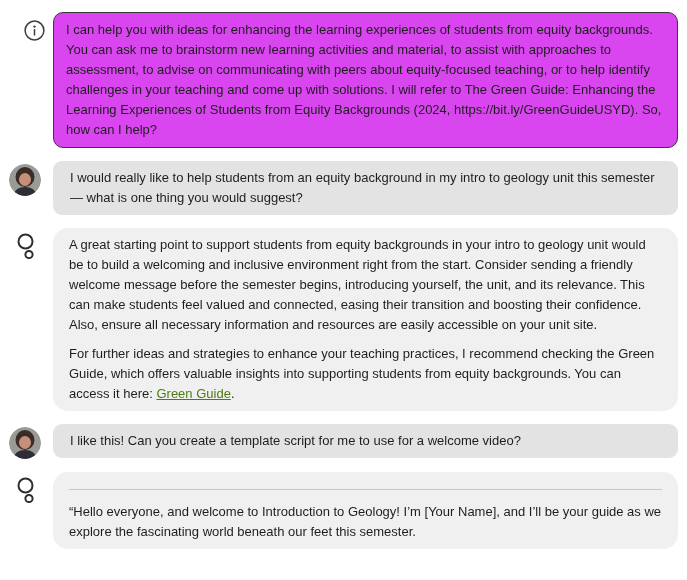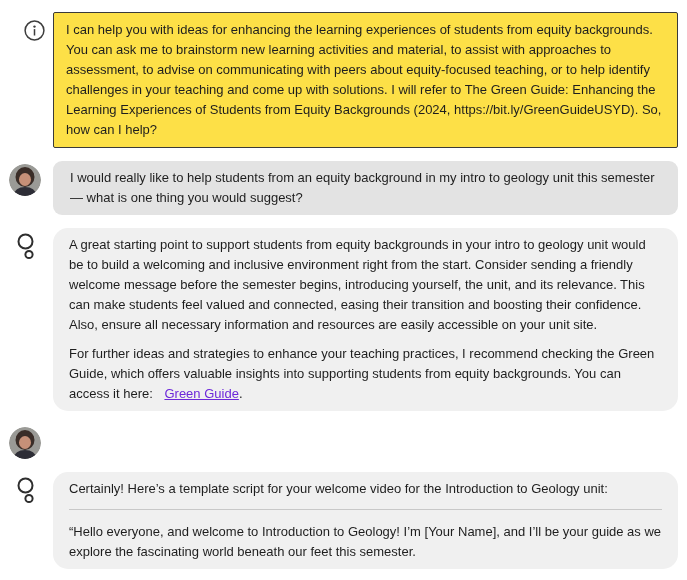--- a/index.html
+++ b/index.html
@@ -6,30 +6,30 @@
   body{
     width:687px;height:580px;overflow:hidden;background:#ffffff;
     font-family:"Liberation Sans",sans-serif;
     font-size:13px;line-height:20px;color:#1e1e1e;
   }
   .chat{display:flex;flex-direction:column;gap:13px;padding:12px 9px 0 0;}
   .row{display:flex;align-items:flex-start;}
   .icon-col{flex:0 0 53px;width:53px;}
   .bubble{flex:1;border-radius:9px;padding:7px 16px;min-width:0;}
   .system-box{
-    flex:1;background:#fde047;border:1.5px solid #3a3a3a;border-radius:2px;
+    flex:1;background:#d946ef;border:1.5px solid #3a3a3a;border-radius:10px;
     padding:7px 12px;min-width:0;
   }
   .user-bubble{background:#e3e3e3;padding-left:17px;}
   .bot-bubble{background:#f0f0f0;border-radius:15px;}
   .bubble p,.system-box p{margin:0;}
   .bubble p + p{margin-top:9px;}
   .divider{border:none;border-top:1px solid #c8c8c8;margin:10px 0 12px 0;height:0;}
   .script-quote{margin-top:12px !important;}
-  a.msg-link{color:#6d28d9;text-decoration:underline;cursor:pointer;margin-left:8px;}
+  a.msg-link{color:#4d7c0f;text-decoration:underline;cursor:pointer;}
   .info-icon{display:block;margin:8px 0 0 24px;}
   .avatar{display:block;margin:3px 0 0 9px;border-radius:50%;}
   .bot-icon{display:block;margin:5px 0 0 15px;}
 </style>
 </head>
 <body>
 
 <div class="chat">
 
   <div class="row">
@@ -90,29 +90,31 @@
           </defs>
         <g clip-path="url(#avc2)">
           <rect width="32" height="32" fill="#9a9a96"></rect>
           <ellipse cx="16" cy="13" rx="9.5" ry="10" fill="#3a2d28"></ellipse>
           <ellipse cx="16" cy="15.5" rx="6" ry="6.5" fill="#c69078"></ellipse>
           <path d="M7 14 Q16 3 25 14 L25 10 Q16 1 7 10 Z" fill="#3a2d28"></path>
           <path d="M4 32 Q6 23 16 23 Q26 23 28 32 Z" fill="#2d2d36"></path>
         </g>
       </svg>
     </div>
+    <div class="bubble user-bubble">
+      <p>I like this! Can you create a template script for me to use for a welcome video?</p>
+    </div>
   </div>
 
   <div class="row">
     <div class="icon-col">
       <svg class="bot-icon" width="24" height="30" viewBox="0 0 24 30">
         <circle cx="10.5" cy="8.5" r="7" fill="none" stroke="#2e2e2e" stroke-width="2"></circle>
         <circle cx="14" cy="21.5" r="3.6" fill="none" stroke="#2e2e2e" stroke-width="2"></circle>
       </svg>
     </div>
     <div class="bubble bot-bubble">
-      <p>Certainly! Here’s a template script for your welcome video for the Introduction to Geology unit:</p>
       <hr class="divider">
       <p class="script-quote">“Hello everyone, and welcome to Introduction to Geology! I’m [Your Name], and I’ll be your guide as we explore the fascinating world beneath our feet this semester.</p>
     </div>
   </div>
 
 </div>
 
 </body></html>

